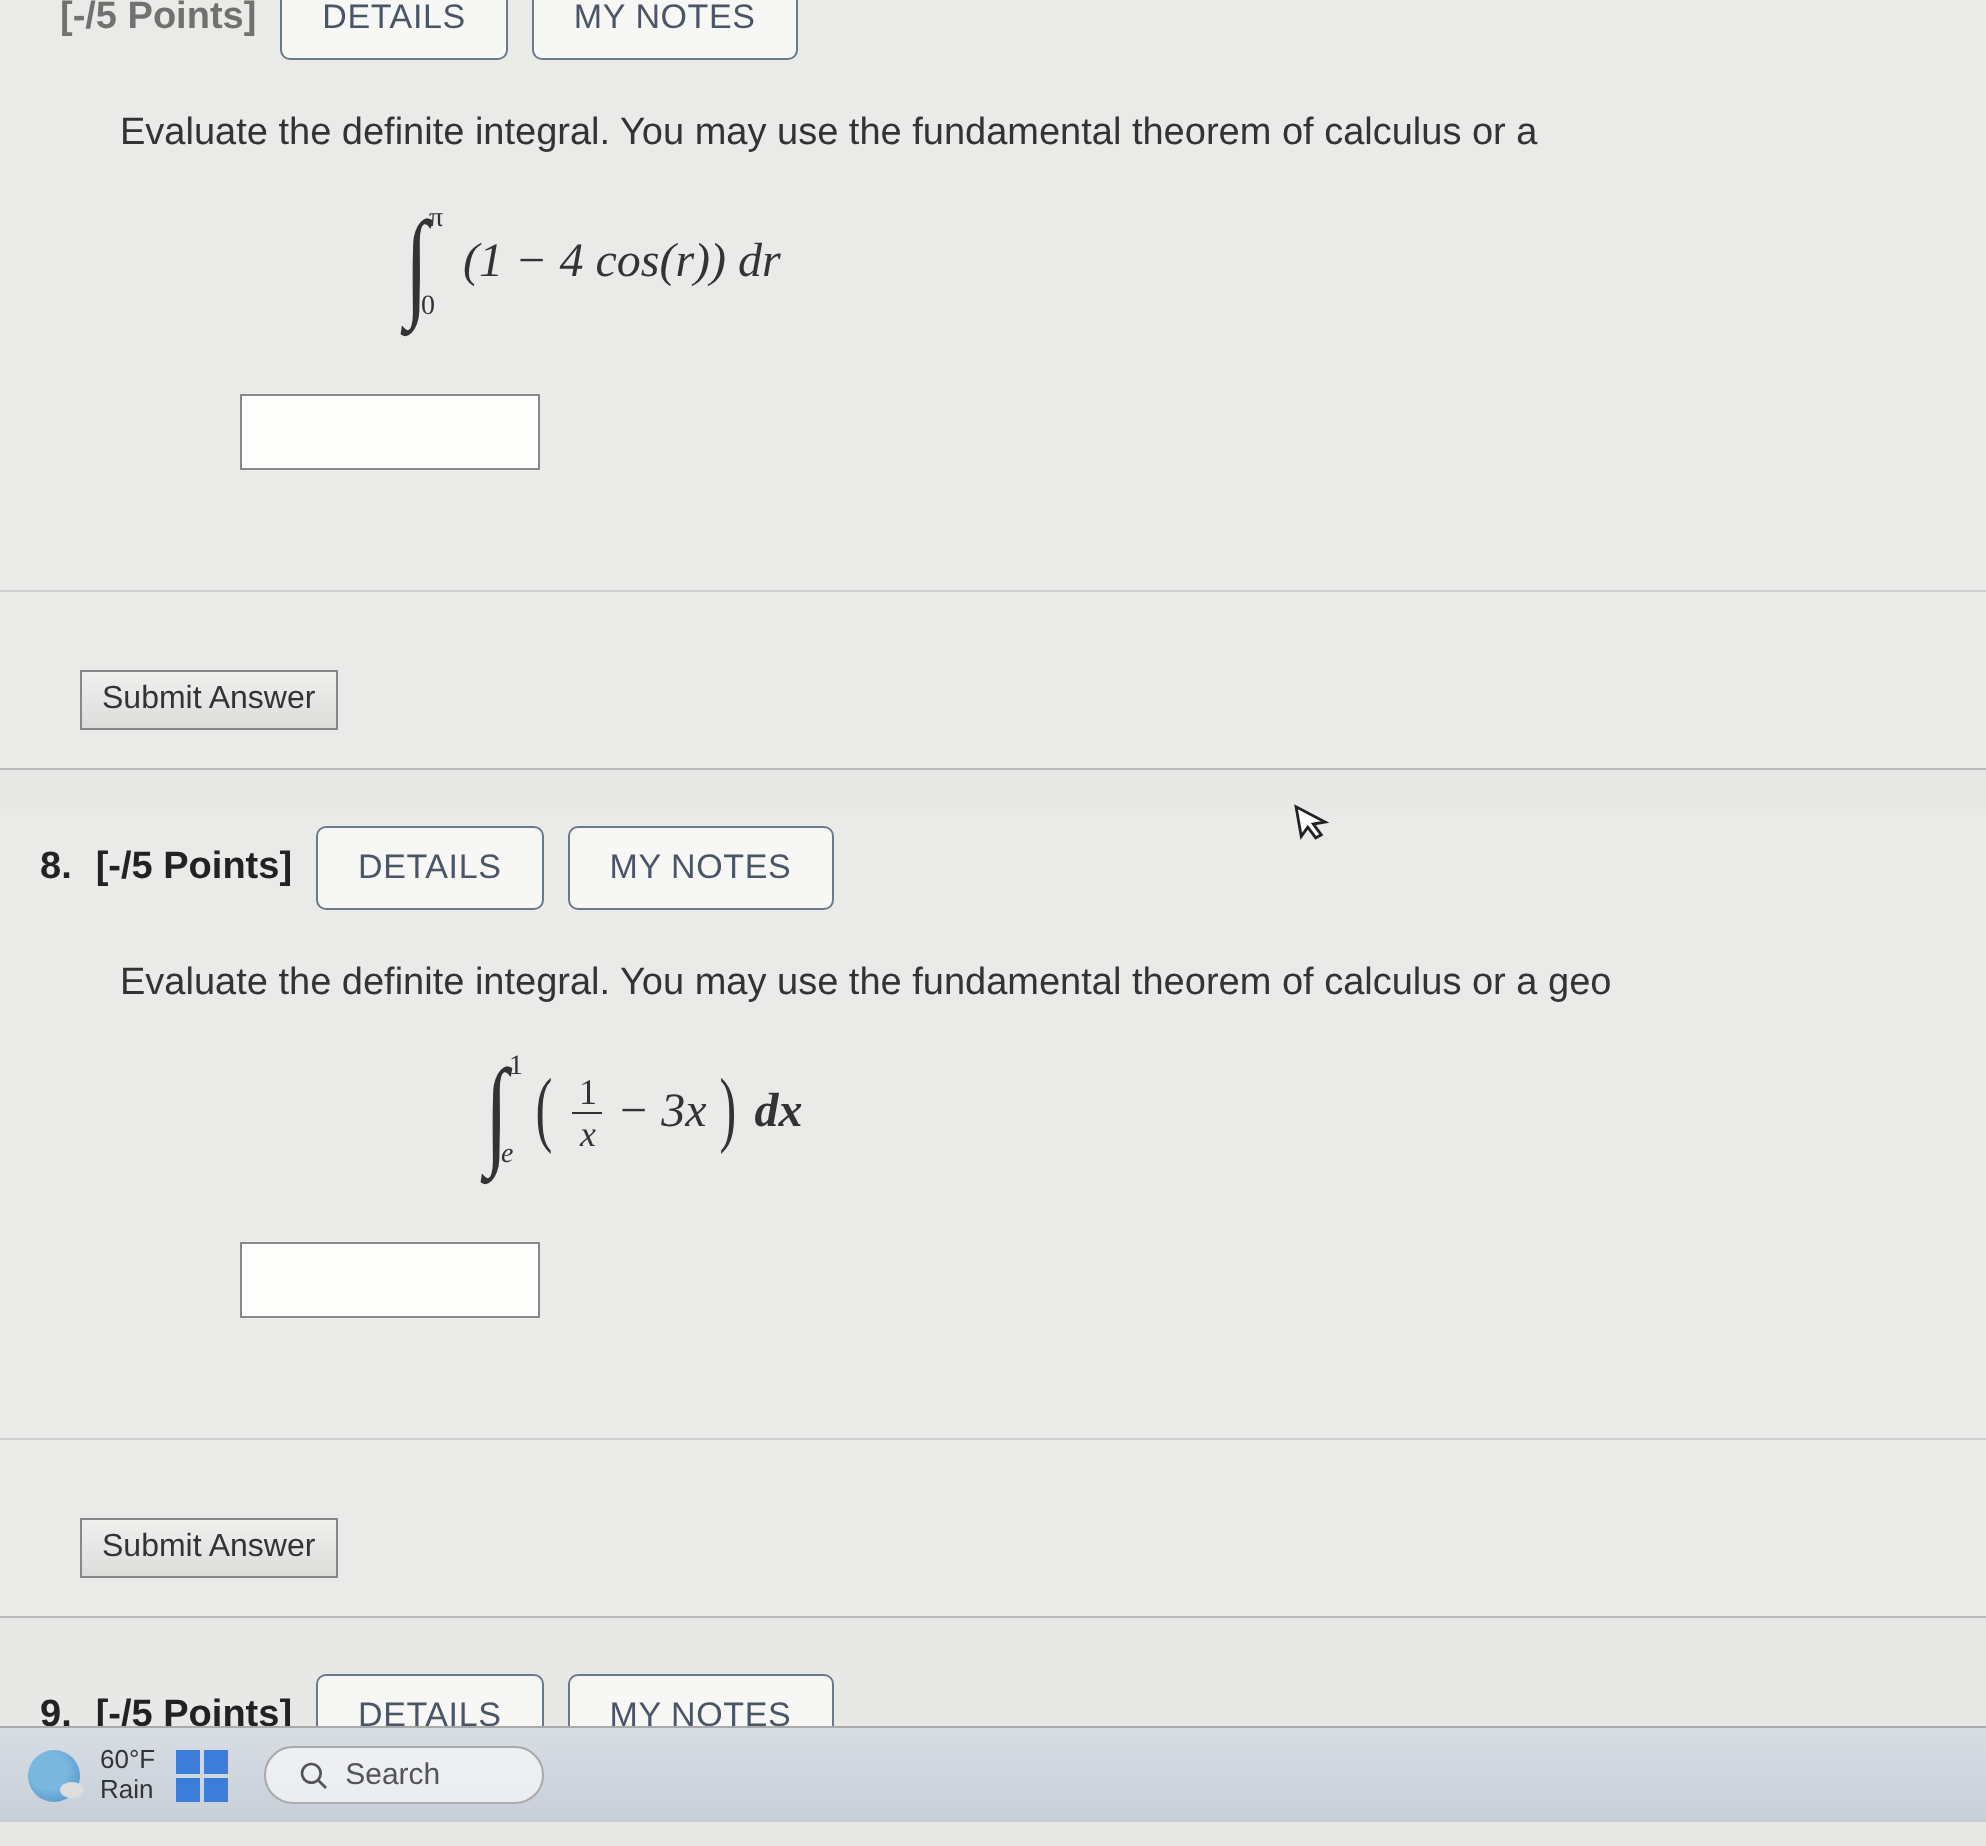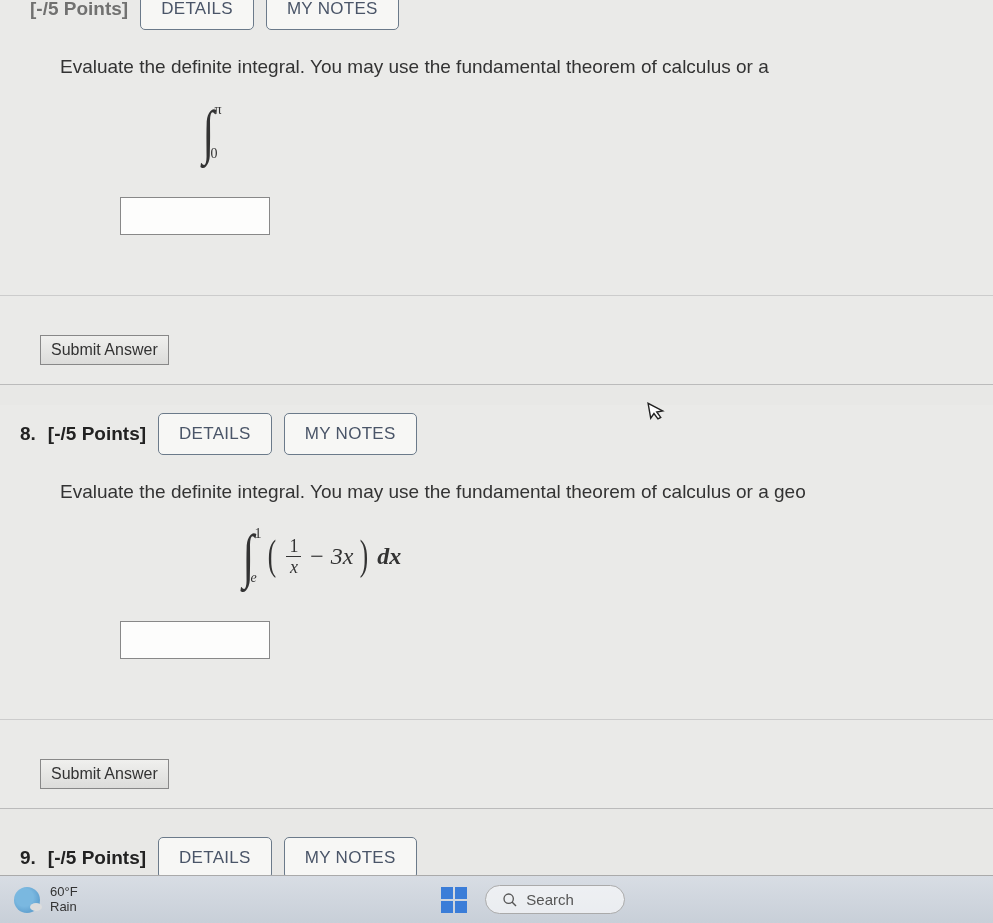--- a/index.html
+++ b/index.html
@@ -118,21 +118,21 @@
       position: absolute;
       left: 648px;
       top: 400px;
       font-size: 20px;
       color: #222;
       transform: rotate(-10deg);
     }
     
     .taskbar {
       position: absolute;
-      bottom: 0;
+      bottom: 12px;
       left: 0;
       right: 0;
       height: 48px;
       background: linear-gradient(#d8dde4, #c8cfd8);
       border-top: 1px solid #aaa;
       display: flex;
       align-items: center;
       padding: 0 14px;
       gap: 10px;
       font-size: 13px;
@@ -145,21 +145,20 @@
       flex: none;
     }
     .weather-icon::after{
       content:""; position:absolute; width:12px;height:8px;background:#ddd;border-radius:50%;bottom:2px;right:-2px;
     }
     .weather-text { line-height: 1.1; color: #333; }
     .weather-text .temp { font-weight: 500; }
     .taskbar-center {
       flex: 1;
       display: flex;
-      justify-content: center;
       align-items: center;
       gap: 18px;
     }
     .win-logo {
       width: 26px; height: 26px;
       display: grid;
       grid-template-columns: 1fr 1fr;
       grid-template-rows: 1fr 1fr;
       gap: 2px;
     }
@@ -194,20 +193,21 @@
     <button class="pill-button">MY NOTES</button>
   </div>
   <div class="q-body">
     <div class="prompt">Evaluate the definite integral. You may use the fundamental theorem of calculus or a</div>
     <div class="math-display">
       <span class="integral-sym">∫</span>
       <span class="limits">
         <span class="upper">π</span>
         <span class="lower">0</span>
       </span>
+      <span class="integrand">(1 − 4 cos(r)) dr</span>
     </div>
     <input class="answer-input" type="text" style="">
   </div>
   <div class="submit-area">
     <span class="submit-wrap">
       <button class="submit-btn">Submit Answer</button>
     </span>
   </div>
 </div>
 

